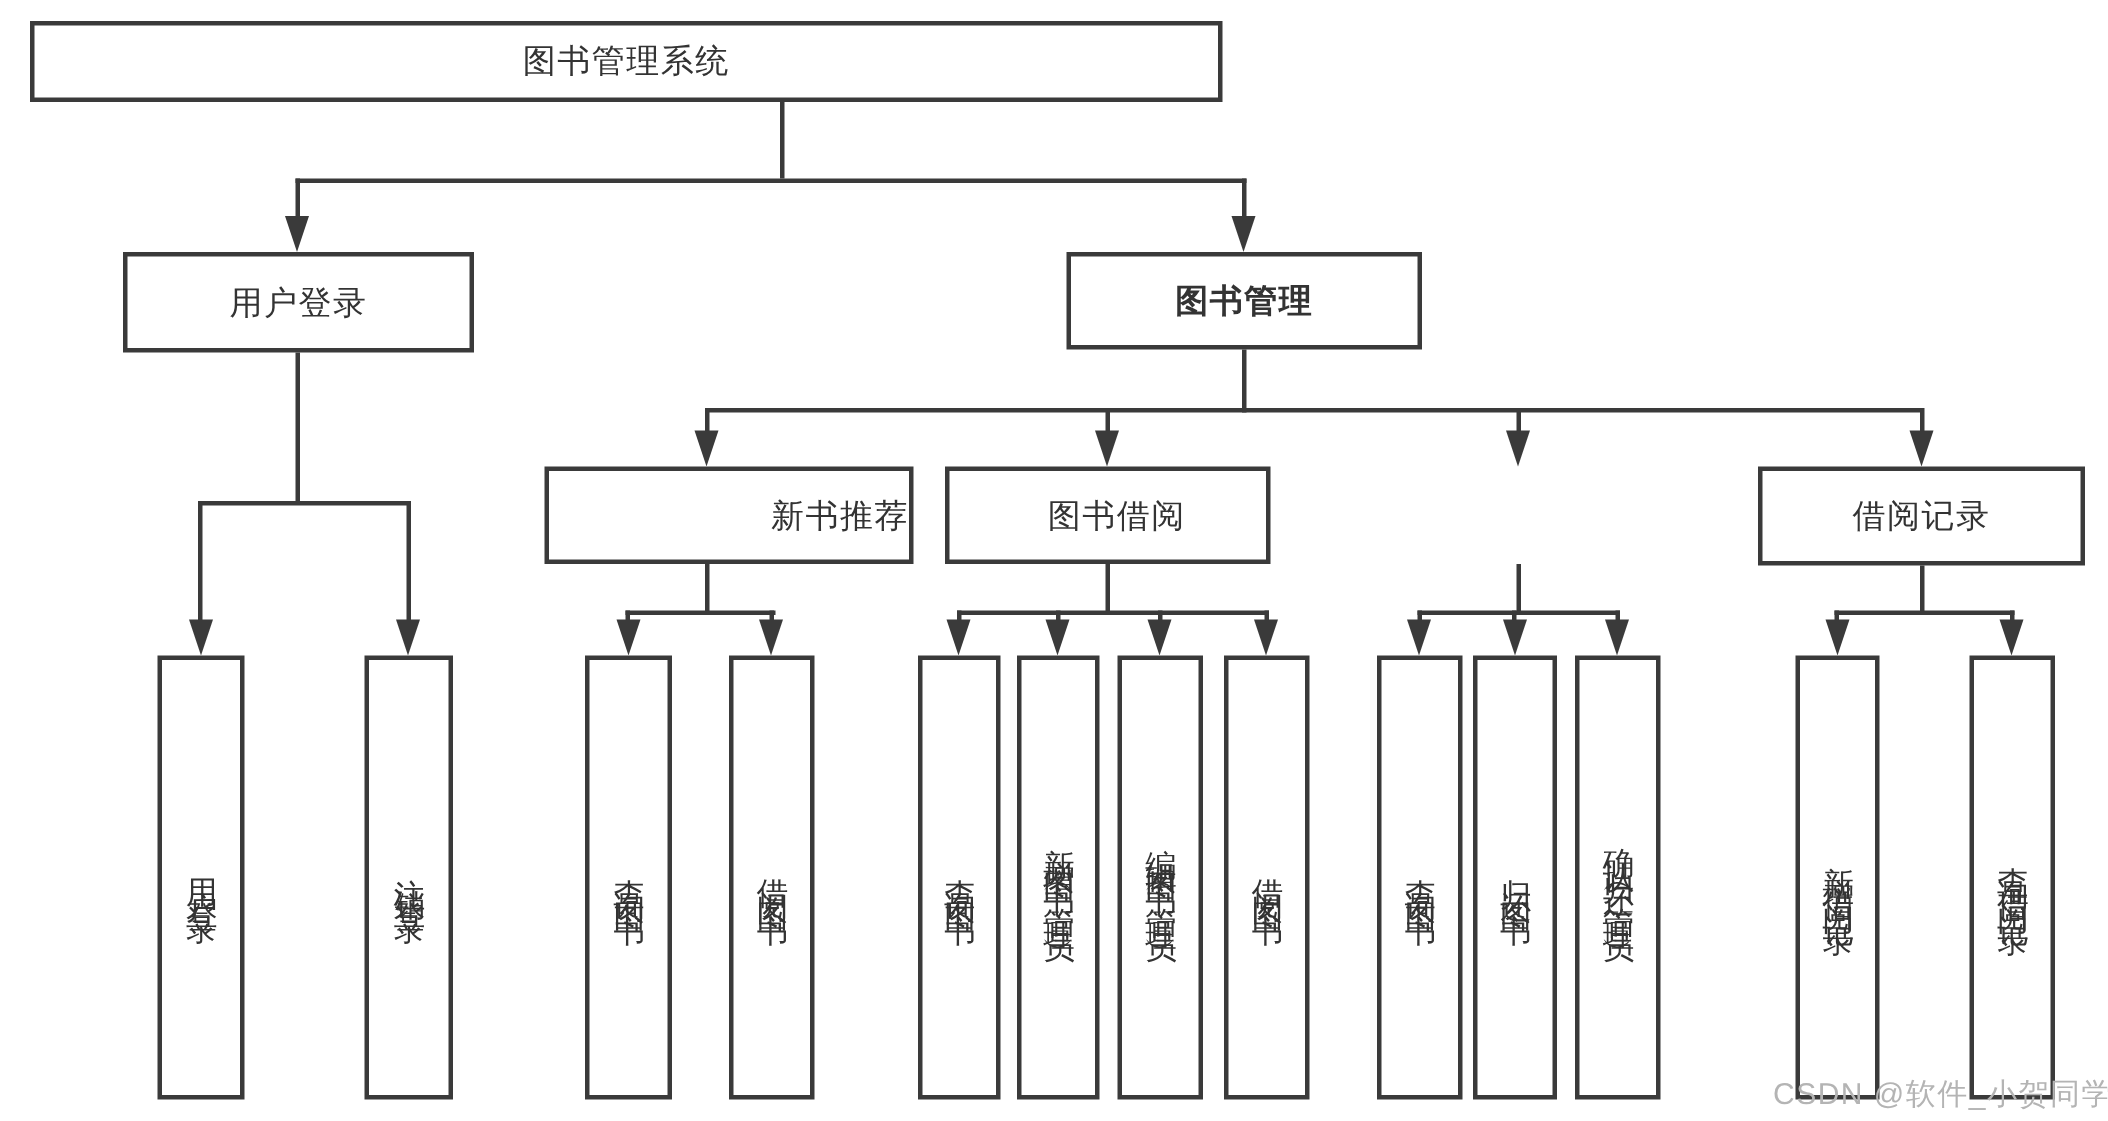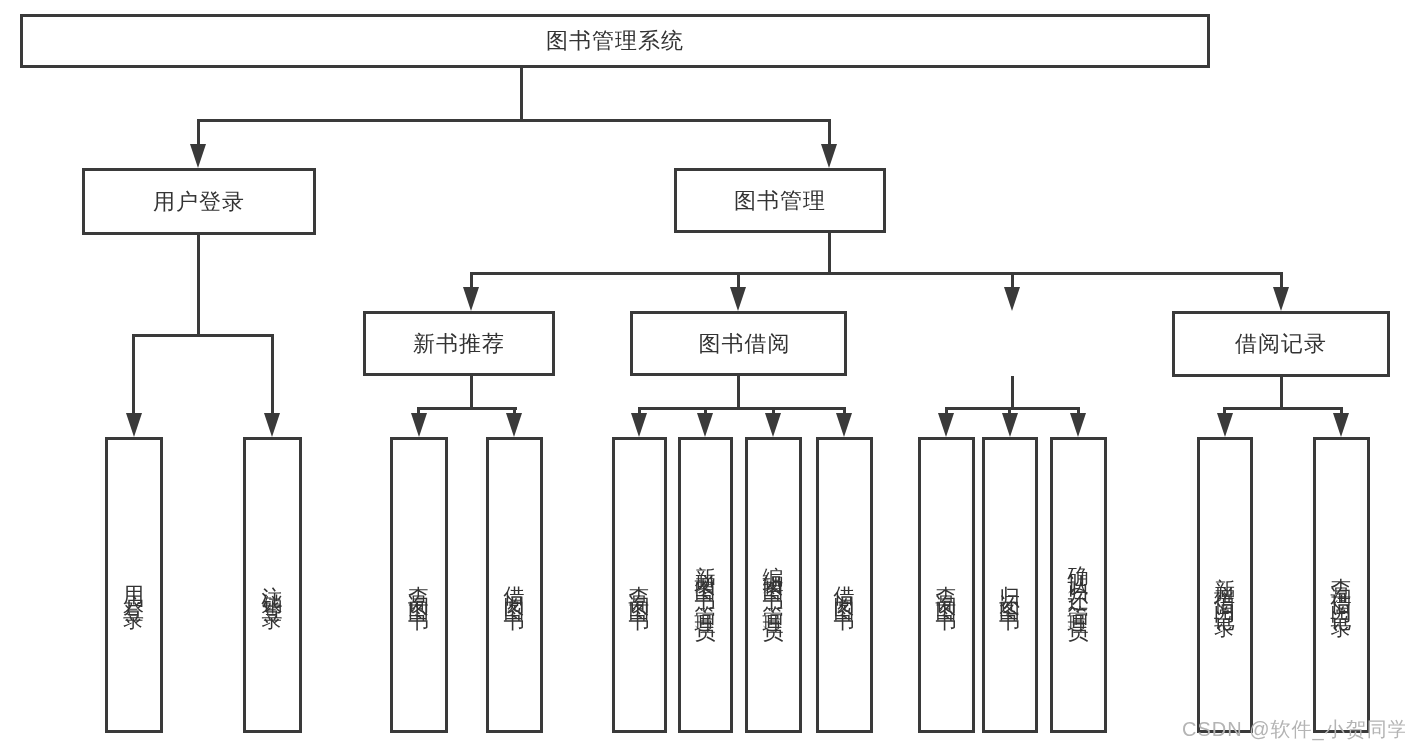--- a/index.html
+++ b/index.html
@@ -48,35 +48,35 @@
     letter-spacing:1px;
     z-index:10;
     white-space:nowrap;
   }
 </style>
 </head>
 <body>
 
 <div class="canvas">
 
-  <div class="node hnode" style="left:20px; top:14px; width:1190px; height:54px;">
+  <div class="node hnode" style="left:20px; top:14px; width:795px; height:54px;">
     <span>图书管理系统</span>
   </div>
 
   <div class="vline" style="left:520px; top:66px; width:3px; height:53px;"></div>
   <div class="hline" style="left:197px; top:119px; width:634px; height:3px;"></div>
   <div class="vline" style="left:197px; top:119px; width:3px; height:28px;"></div>
   <div class="arrow" style="left:190px; top:144px;"></div>
   <div class="vline" style="left:828px; top:119px; width:3px; height:28px;"></div>
   <div class="arrow" style="left:821px; top:144px;"></div>
 
   <div class="node hnode" style="left:82px; top:168px; width:234px; height:67px;">
     <span>用户登录</span>
   </div>
-  <div class="node hnode" style="left:674px; top:168px; width:212px; height:65px;">
+  <div class="node hnode" style="left:711px; top:168px; width:237px; height:65px;font-weight:bold;">
     <span>图书管理</span>
   </div>
 
   <div class="vline" style="left:197px; top:235px; width:3px; height:100px;"></div>
   <div class="hline" style="left:132px; top:334px; width:142px; height:3px;"></div>
   <div class="vline" style="left:132px; top:334px; width:3px; height:86px;"></div>
   <div class="arrow" style="left:126px; top:413px;"></div>
   <div class="vline" style="left:271px; top:334px; width:3px; height:86px;"></div>
   <div class="arrow" style="left:264px; top:413px;"></div>
 
@@ -84,21 +84,21 @@
   <div class="hline" style="left:470px; top:272px; width:812px; height:3px;"></div>
   <div class="vline" style="left:470px; top:272px; width:3px; height:20px;"></div>
   <div class="arrow" style="left:463px; top:287px;"></div>
   <div class="vline" style="left:737px; top:272px; width:3px; height:20px;"></div>
   <div class="arrow" style="left:730px; top:287px;"></div>
   <div class="vline" style="left:1011px; top:272px; width:3px; height:20px;"></div>
   <div class="arrow" style="left:1004px; top:287px;"></div>
   <div class="vline" style="left:1280px; top:272px; width:3px; height:20px;"></div>
   <div class="arrow" style="left:1273px; top:287px;"></div>
 
-  <div class="node hnode" style="left:363px; top:311px; width:192px; height:65px;">
+  <div class="node hnode" style="left:363px; top:311px; width:246px; height:65px;justify-content:flex-end;">
     <span>新书推荐</span>
   </div>
   <div class="node hnode" style="left:630px; top:311px; width:217px; height:65px;padding-left:12px;">
     <span>图书借阅</span>
   </div>
   <div class="node hnode" style="left:1172px; top:311px; width:218px; height:66px;">
     <span>借阅记录</span>
   </div>
 
   <div class="vline" style="left:470px; top:376px; width:3px; height:33px;"></div>

